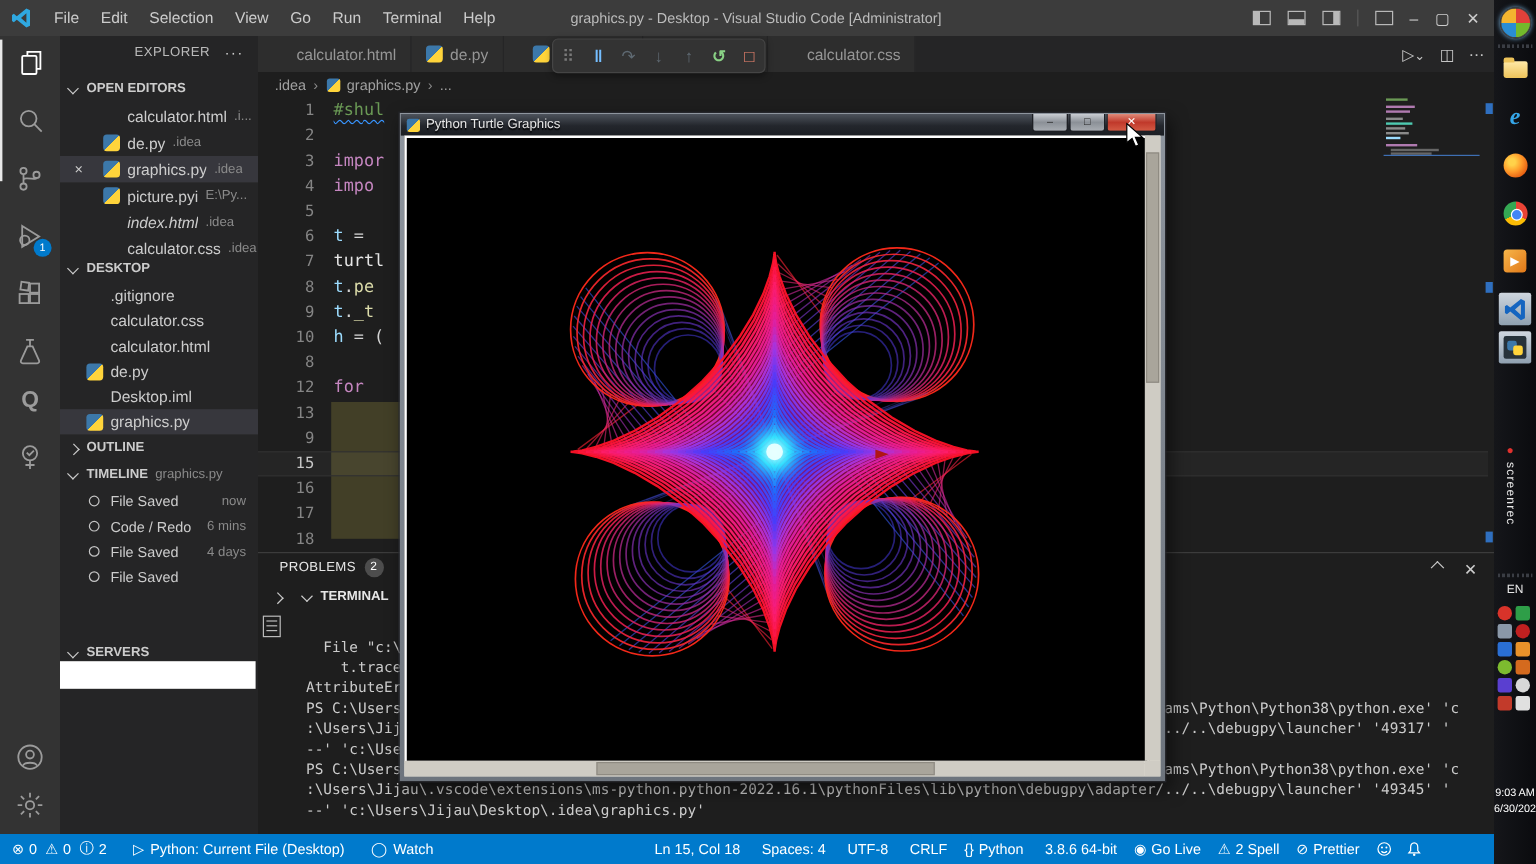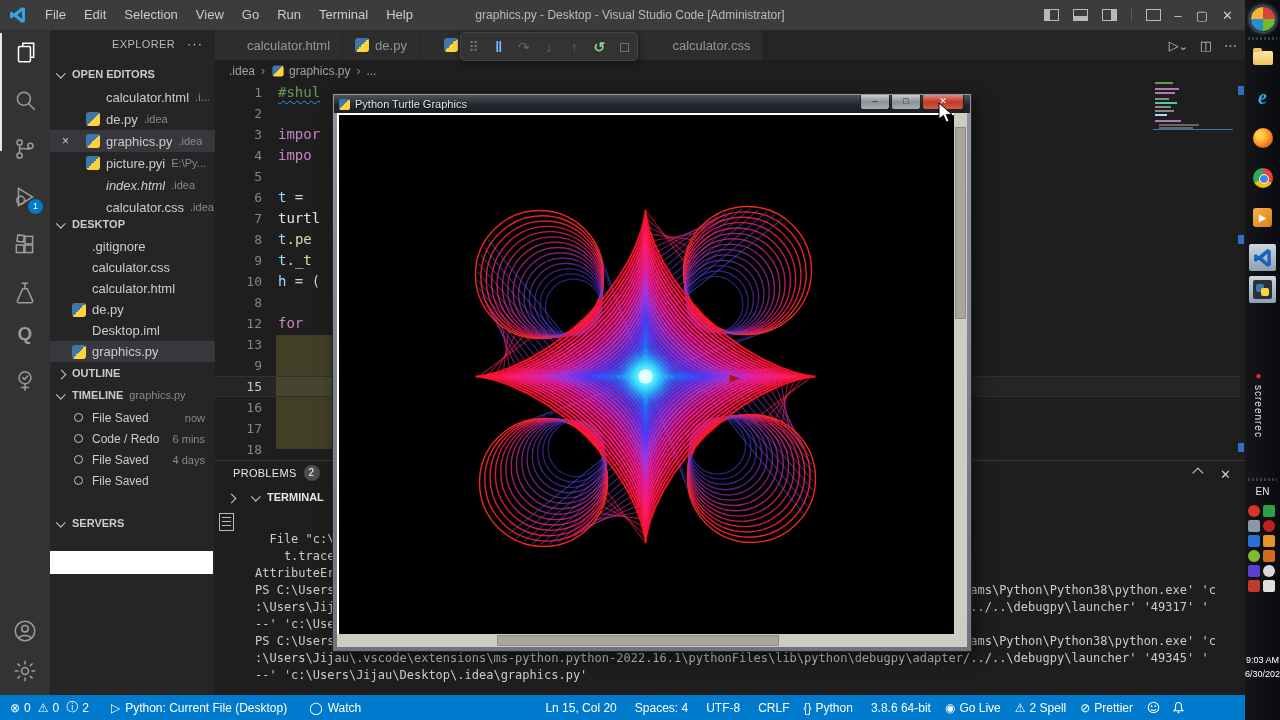--- a/index.html
+++ b/index.html
@@ -340,21 +340,21 @@
           <span class="tl-label">File Saved</span>
           <span class="tl-time">4 days</span>
         </div>
         <div class="tl-item" style="top: 440px;">
           <span class="tl-dot"></span>
           <span class="tl-label">File Saved</span>
           <span class="tl-time"></span>
         </div>
     </div>
 
-    <div class="sec-head" style="top:483px">
+    <div class="sec-head" style="top:504px">
       <span class="chev"></span>
       <span>SERVERS</span>
     </div>
     <div class="abs" id="servers-box"></div>
   </div>
 
   <div class="abs" id="editor">
     <div class="abs" id="tabbar">
       <div style="display:flex">
         <div class="tab">
@@ -554,21 +554,21 @@
       <span>Python: Current File (Desktop)</span>
     </div>
     <div class="sb-grp" style="margin-left:22px">
       <span class="sb-ico">◯</span>
       <span>Watch</span>
     </div>
     <div id="sb-right">
       <div style="display:flex">
         <span class="sb-item">
             <span class="sb-ico"></span>
-            <span>Ln 15, Col 20</span>
+            <span>Ln 15, Col 18</span>
           </span>
           <span class="sb-item">
             <span class="sb-ico"></span>
             <span>Spaces: 4</span>
           </span>
           <span class="sb-item">
             <span class="sb-ico"></span>
             <span>UTF-8</span>
           </span>
           <span class="sb-item">

